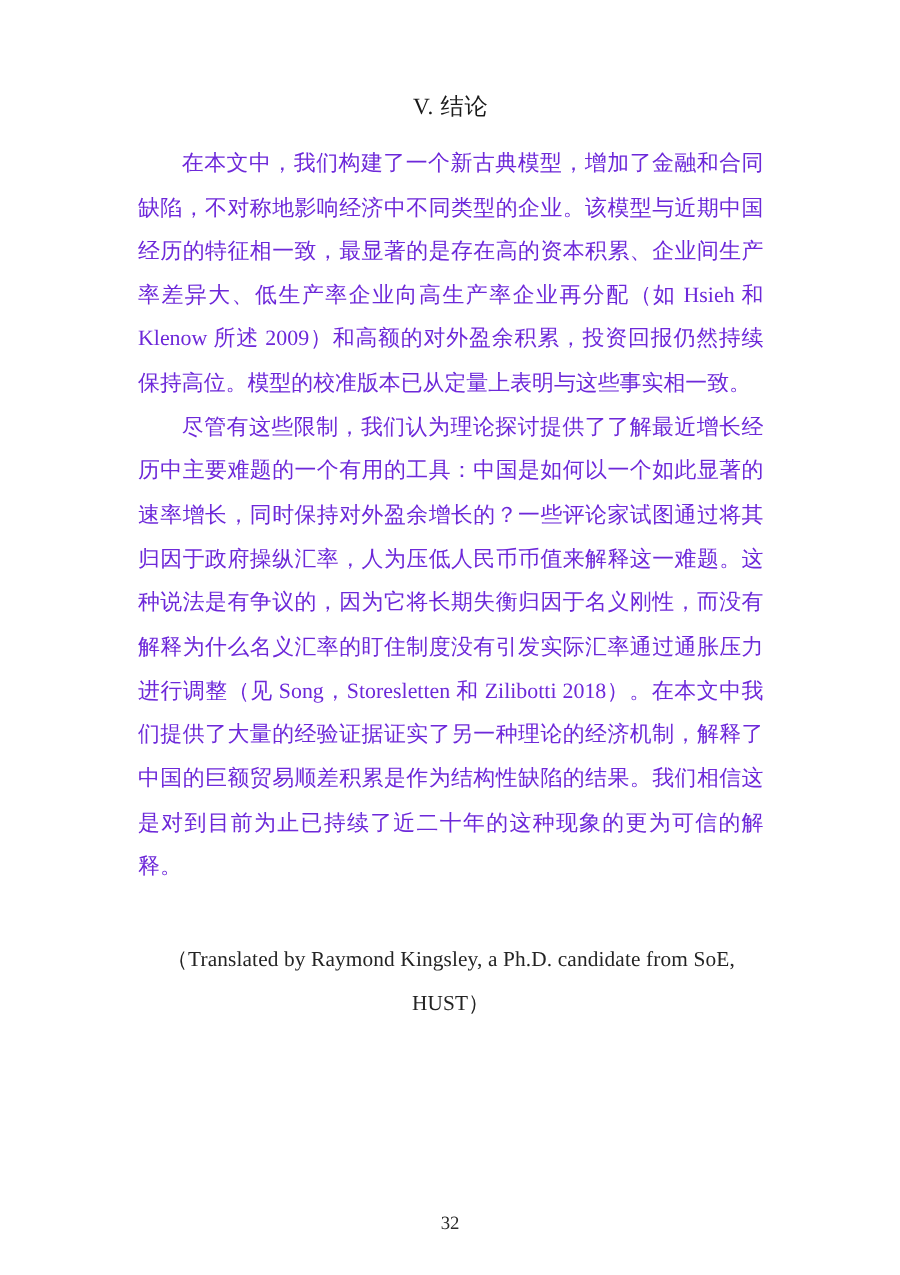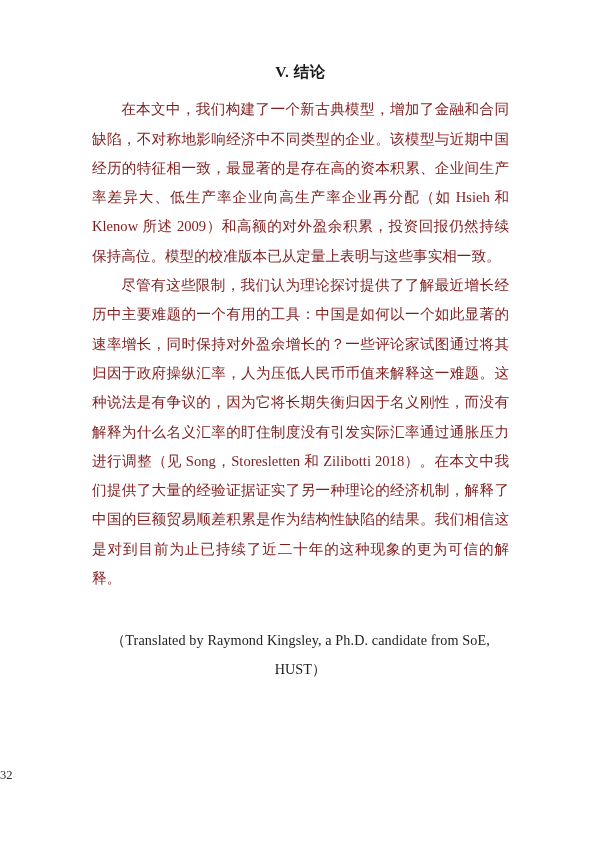--- a/index.html
+++ b/index.html
@@ -24,55 +24,56 @@
 
   .content {
     position: absolute;
     left: 92px;
     top: 60px;
     width: 417px;
   }
 
   .section-heading {
     text-align: center;
-    font-weight: bold;
+    font-weight: normal;
     font-size: 15.5px;
     letter-spacing: 0.5px;
     margin: 0 0 12px 0;
     line-height: 1.5;
     color: #1a1a1a;
   }
 
   .para {
     margin: 0;
     font-size: 14.6px;
     line-height: 29.3px;
     text-align: justify;
     text-justify: inter-character;
     text-indent: 2em;
-    color: #7f1d1d;
+    color: #6d28d9;
     word-break: break-word;
   }
 
   .translator-note {
     margin: 0;
     padding-top: 33px;
     font-size: 14.2px;
     line-height: 29px;
     text-align: center;
     text-indent: 0;
     color: #232323;
     letter-spacing: 0.1px;
   }
 
   .page-number {
     position: absolute;
     left: 0;
     right: 0;
-    top: 768px;
+    top: 808px;
+    text-align: center;
     font-size: 12.5px;
     color: #2b2b2b;
   }
 </style>
 </head>
 <body>
 
 <div class="page">
 
   <div class="content">

